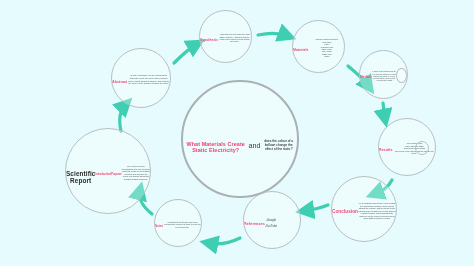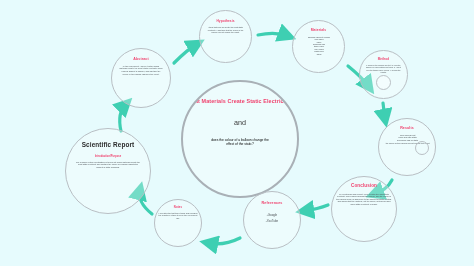--- a/index.html
+++ b/index.html
@@ -13,21 +13,21 @@
     position:absolute;inset:0;
     background:#e6fbfd;
   }
   .edges{position:absolute;left:0;top:0;width:474px;height:266px;pointer-events:none;}
   .node{
     position:absolute;
     border-radius:50%;
     border:1.4px solid #b9bfc4;
     background:rgba(255,255,255,0.28);
     box-sizing:border-box;
-    display:flex;flex-direction:column;
+    display:flex;flex-direction:row;
     align-items:center;justify-content:flex-start;
     text-align:center;
     overflow:hidden;
   }
   .title{
     font-weight:bold;
     color:#f0426e;
     line-height:1.05;
     letter-spacing:.1px;
   }

